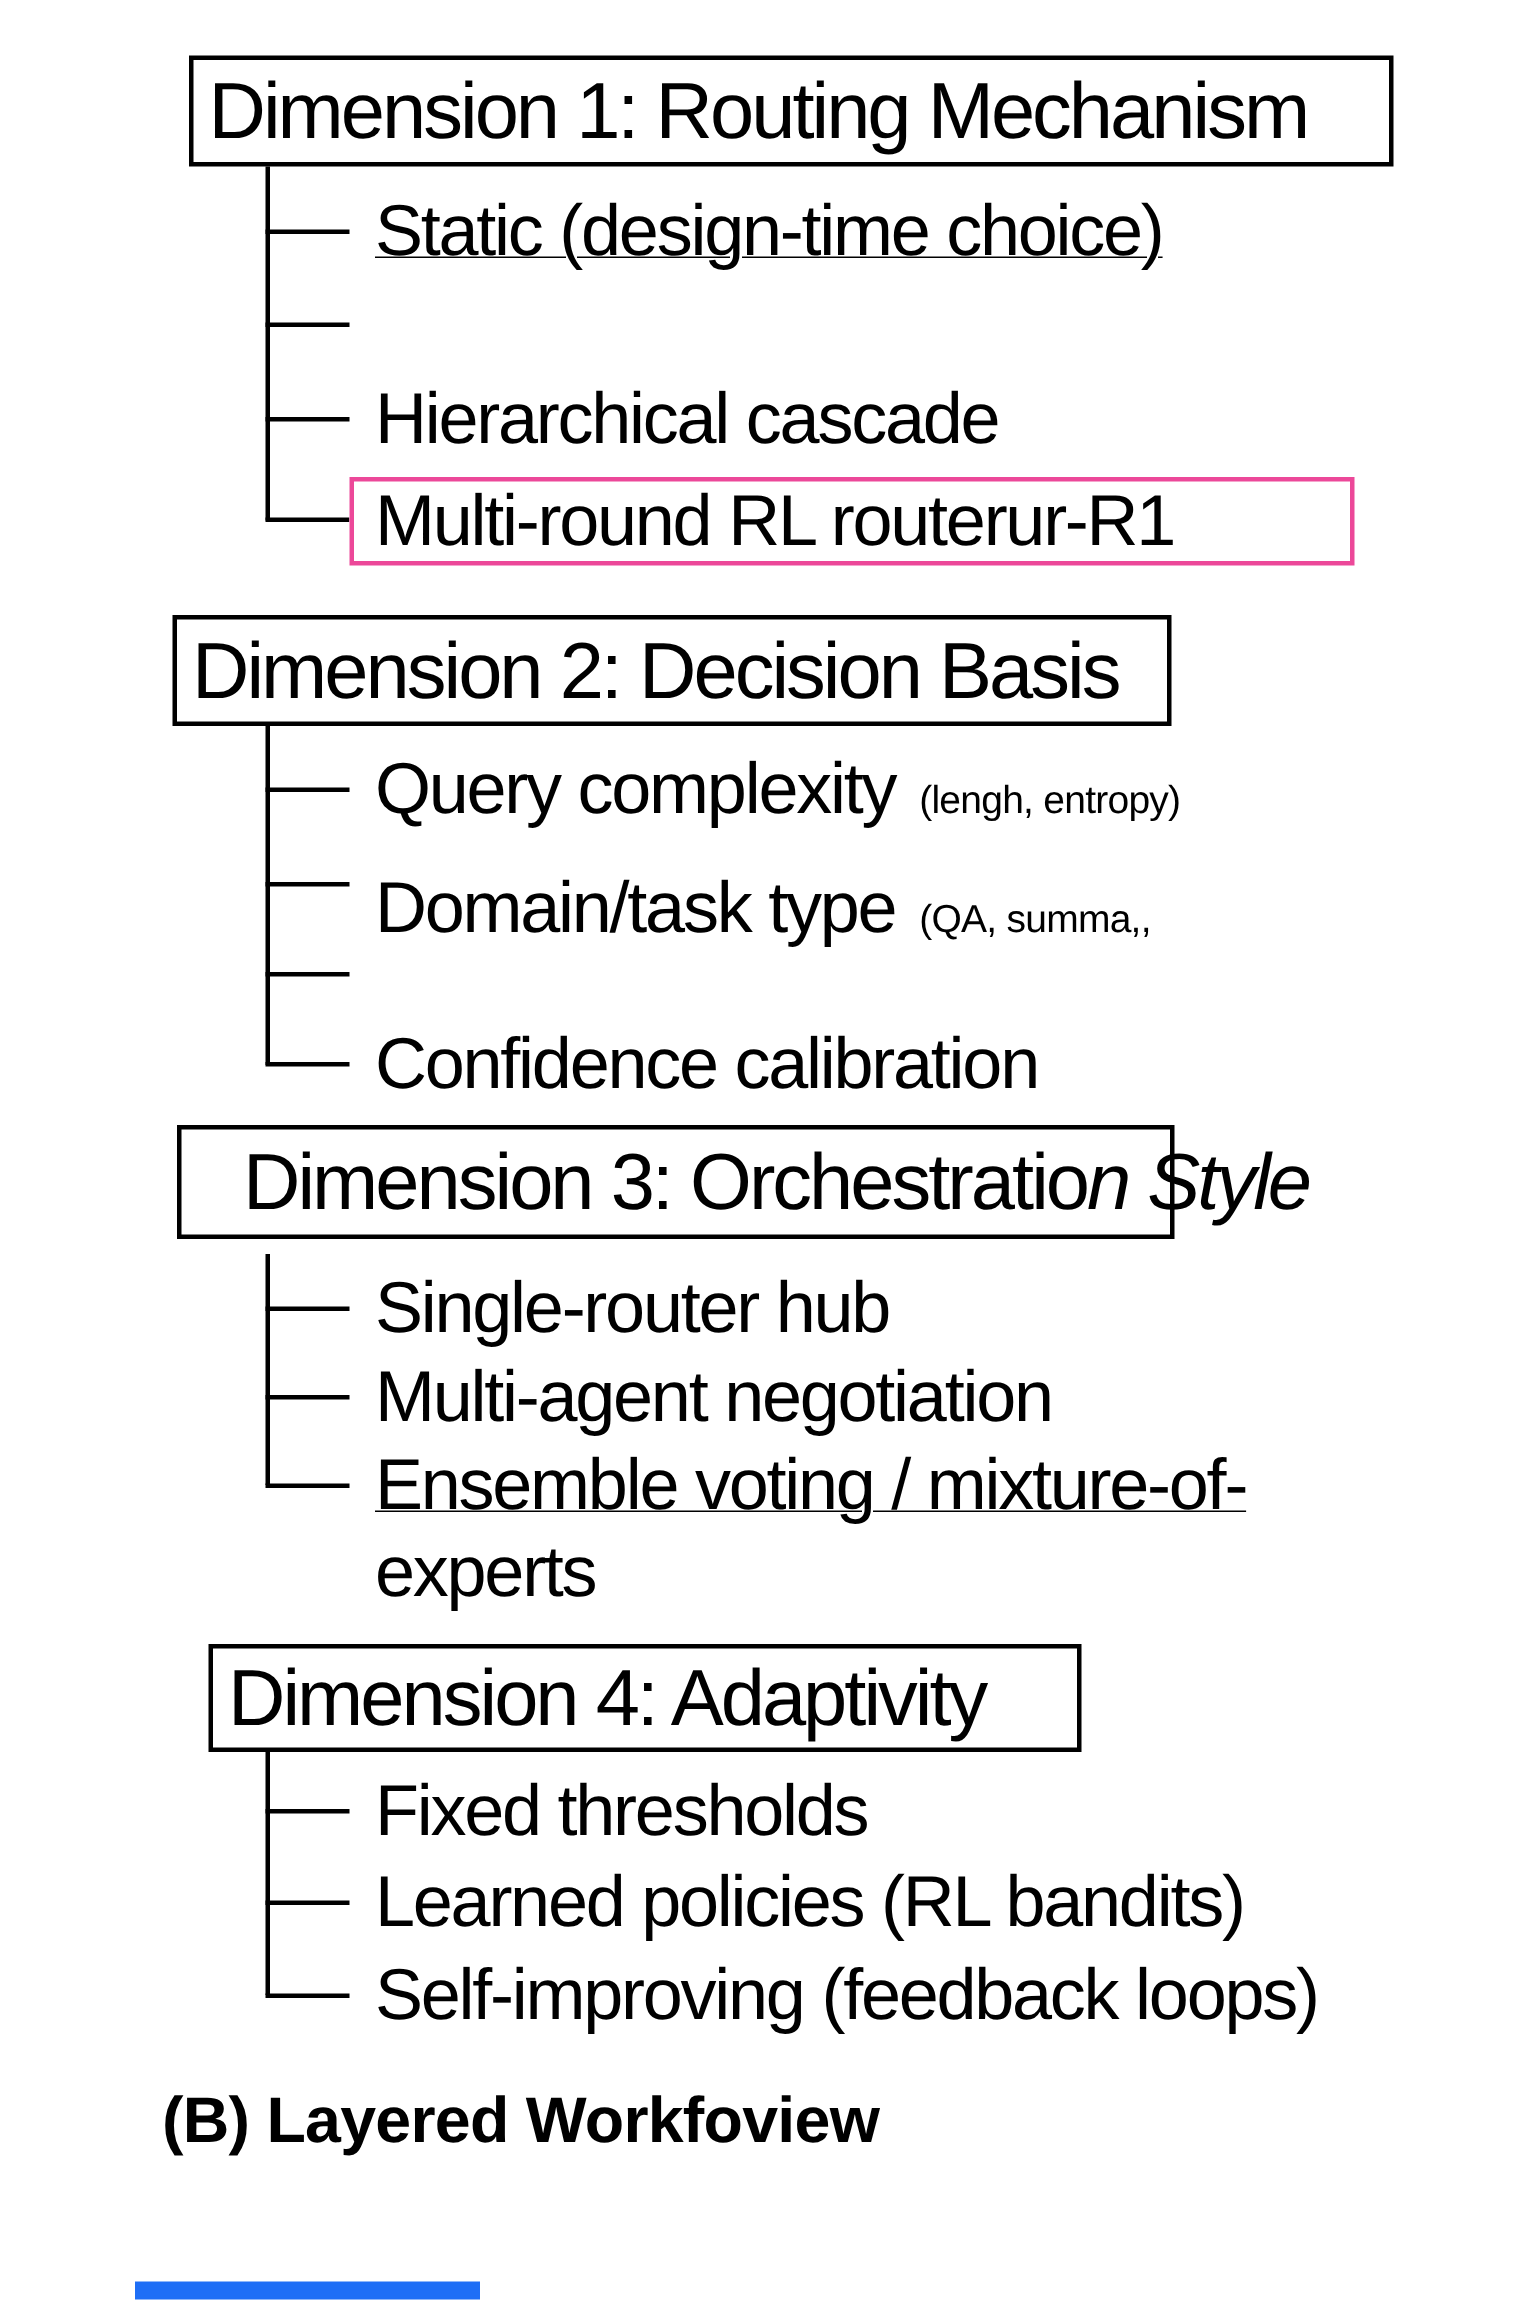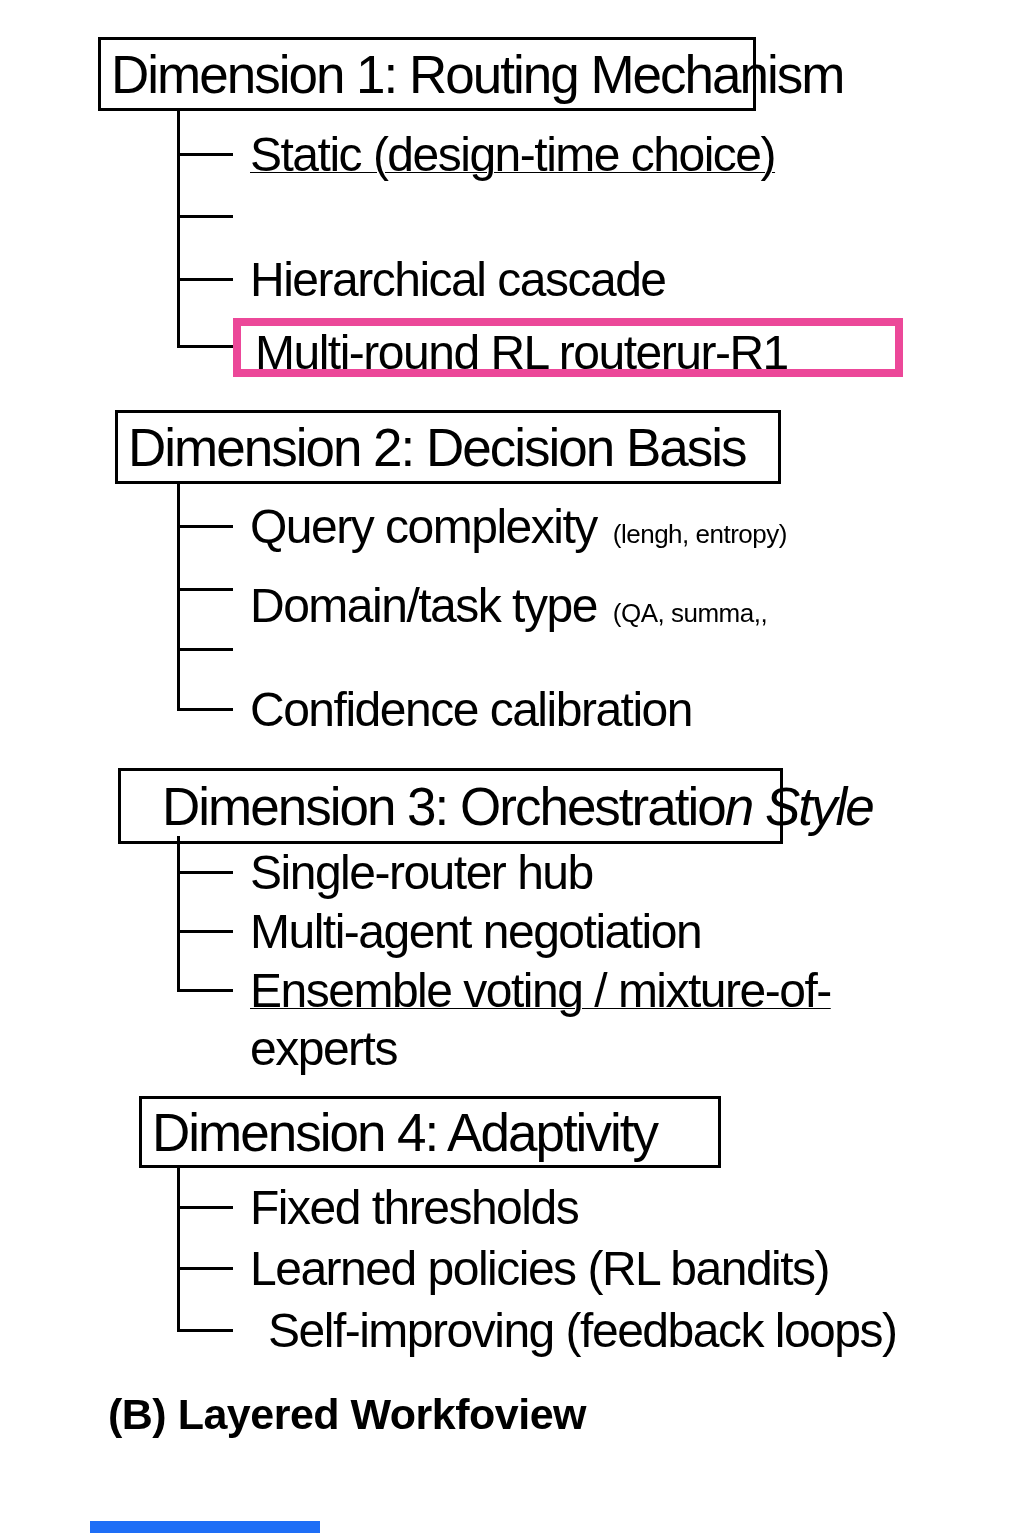--- a/index.html
+++ b/index.html
@@ -17,43 +17,43 @@
   .ital { font-style:italic; }
   .vline { position:absolute; width:3px; background:#000; left:177px; }
   .tick  { position:absolute; height:3px; background:#000; left:177px; width:56px; }
   .row {
     position:absolute; left:250px; height:58px; line-height:58px; white-space:nowrap;
   }
   .row-main { font-size:48px; letter-spacing:-1.5px; }
   .row-note { font-size:26px; letter-spacing:-0.5px; margin-left:16px; }
   .subbox {
     position:absolute; left:233px; top:318px; width:670px; height:59px;
-    border:8px solid #ec4899; box-sizing:border-box; line-height:53px;
+    border:3px solid #ec4899; box-sizing:border-box; line-height:53px;
     padding-left:14px; white-space:nowrap; background:#fff;
   }
   
-  .d1-box { left:98px; top:37px;  width:658px; height:74px; }
+  .d1-box { left:126px; top:37px;  width:803px; height:74px; }
   .d1-v   { top:111px; height:236px; }
   .t1a { top:153px; } .t1b { top:215px; } .t1c { top:278px; } .t1d { top:345px; }
   .r1a { top:126px;text-decoration:underline; } .r1b { top:188px; } .r1c { top:251px; }
   
   .d2-box { left:115px; top:410px; width:666px; height:74px; }
   .d2-v   { top:484px; height:226px; }
   .t2a { top:525px; } .t2b { top:588px; } .t2c { top:648px; } .t2d { top:708px; }
   .r2a { top:498px; } .r2b { top:561px;margin-top:16px; } .r2c { top:621px; } .r2d { top:681px; }
   
-  .d3-box { left:118px; top:768px; width:665px; height:76px;padding-left:41px; }
+  .d3-box { left:118px; top:750px; width:665px; height:76px;padding-left:41px; }
   .d3-v   { top:836px; height:154px; }
   .t3a { top:871px; } .t3b { top:930px; } .t3c { top:989px; }
   .r3a { top:844px; } .r3b { top:903px; } .r3c { top:962px;text-decoration:underline; } .r3d { top:1020px; }
   
   .d4-box { left:115px; top:1096px; width:582px; height:72px;margin-left:24px; }
   .d4-v   { top:1168px; height:162px; }
   .t4a { top:1206px; } .t4b { top:1267px; } .t4c { top:1329px; }
-  .r4a { top:1179px; } .r4b { top:1240px; } .r4c { top:1302px;margin-left:18px; }
+  .r4a { top:1179px; } .r4b { top:1240px; } .r4c { top:1302px; }
   
   .caption {
     position:absolute; left:108px; top:1390px; font-size:43px; font-weight:bold;
     letter-spacing:-0.5px; white-space:nowrap;
   }
   
   .bottom-bar { position:absolute; left:90px; top:1521px; width:230px; height:12px; }
 </style>
 </head>
 <body>

